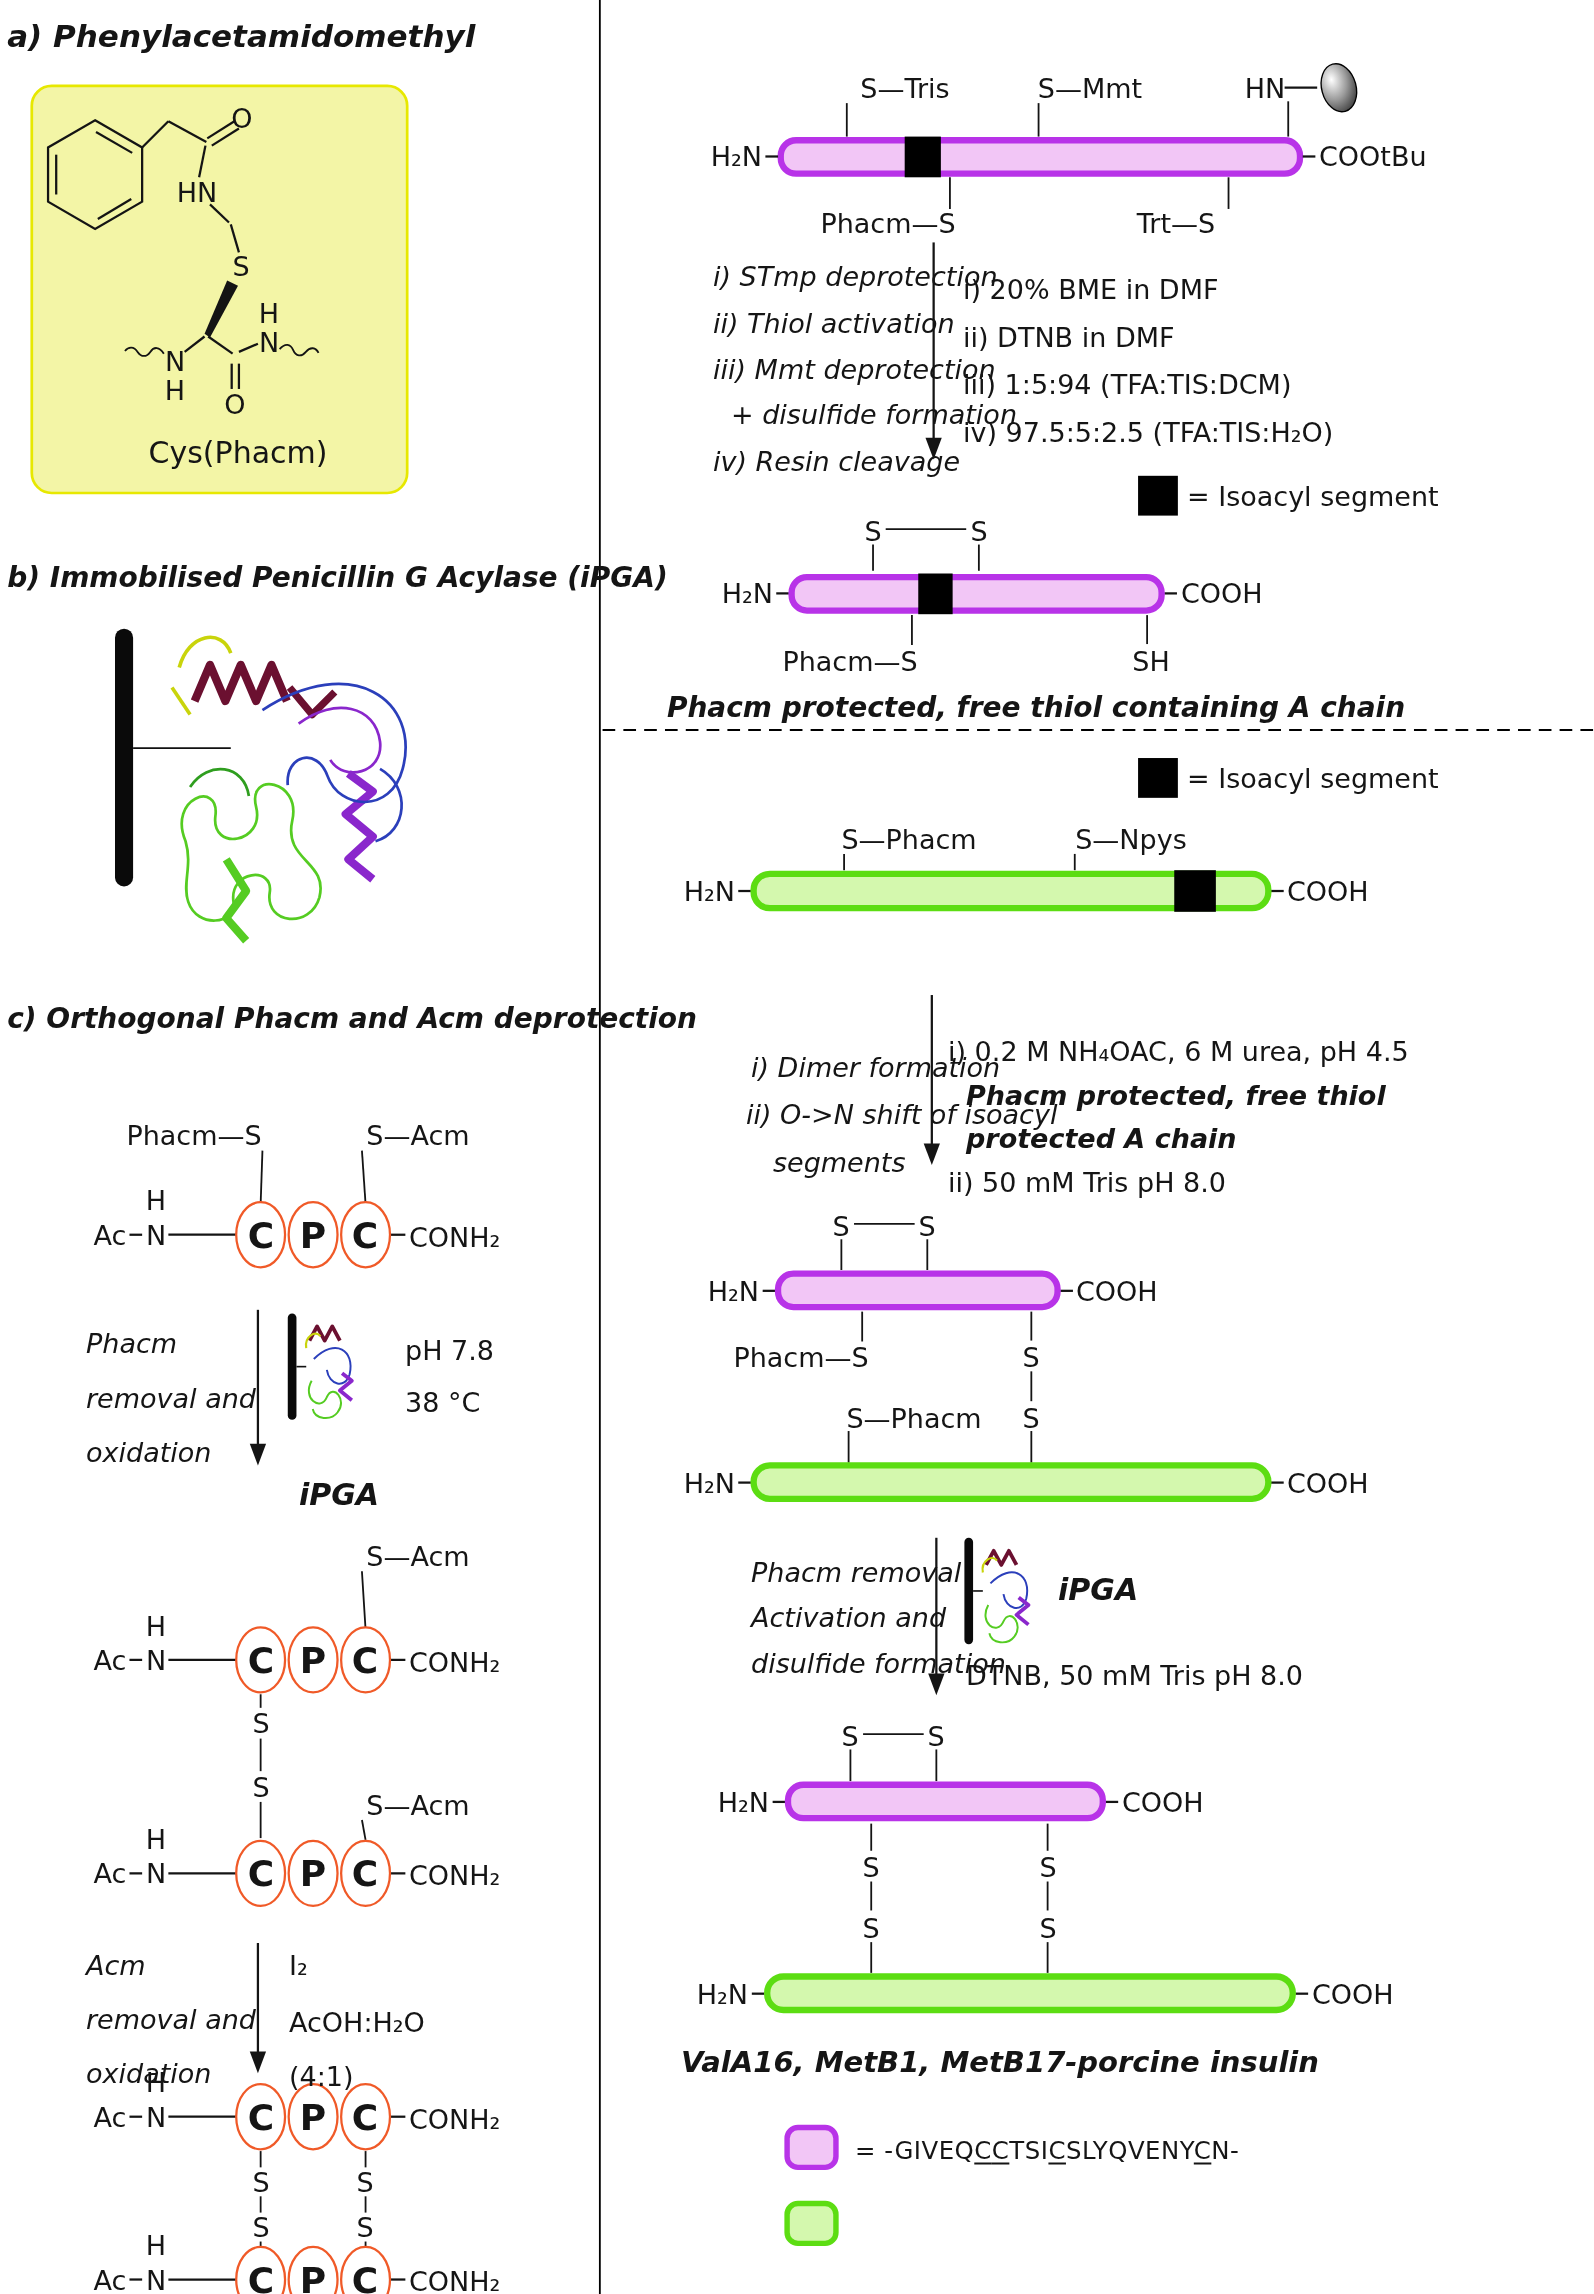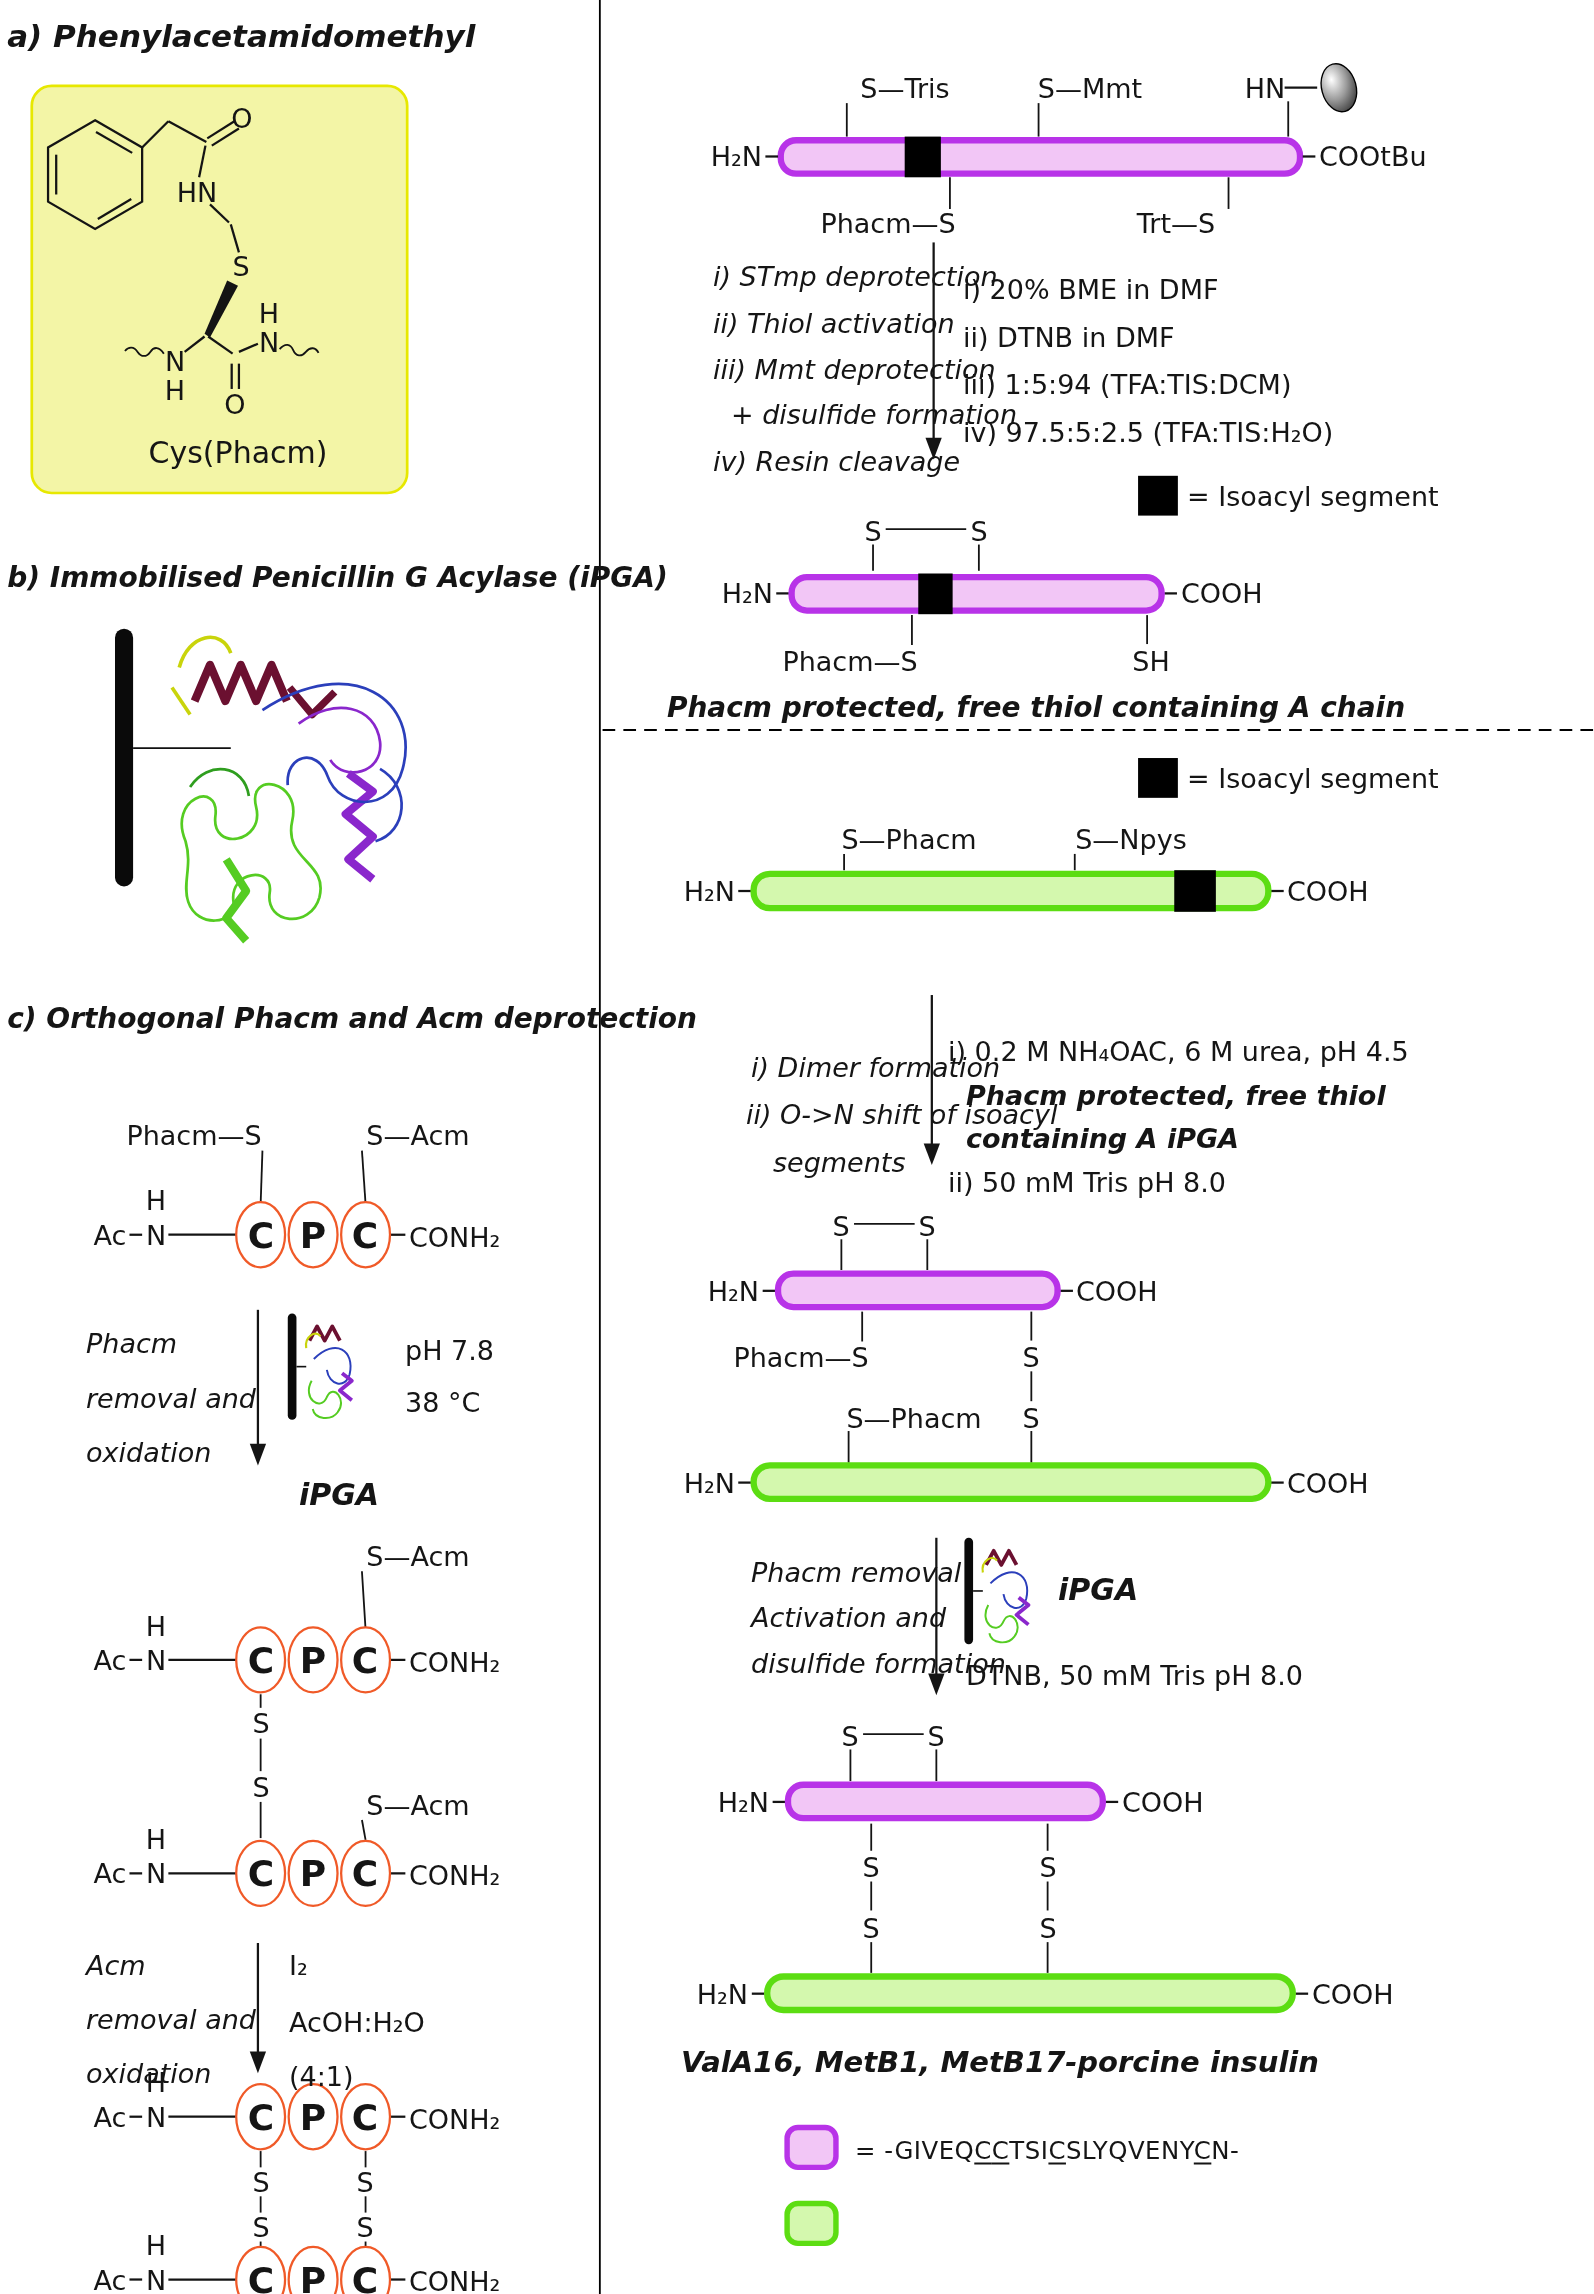--- a/index.html
+++ b/index.html
@@ -359,21 +359,21 @@
 <span class="lb" style="left:909px;top:839px">S—Phacm</span>
 <span class="lb" style="left:1131px;top:839px">S—Npys</span>
 <span class="lr" style="left:735px;top:891px">H₂N</span>
 <span class="ll" style="left:1287px;top:891px">COOH</span>
 
 <span class="ll it" style="left:751px;top:1067px">i) Dimer formation</span>
 <span class="ll it" style="left:746px;top:1114px">ii) O-&gt;N shift of isoacyl</span>
 <span class="ll it" style="left:773px;top:1162px">segments</span>
 <span class="ll" style="left:948px;top:1051px">i) 0.2 M NH₄OAC, 6 M urea, pH 4.5</span>
 <span class="ll bi" style="left:966px;top:1095px">Phacm protected, free thiol</span>
-<span class="ll bi" style="left:966px;top:1138px">containing A iPGA</span>
+<span class="ll bi" style="left:966px;top:1138px">protected A chain</span>
 <span class="ll" style="left:948px;top:1182px">ii) 50 mM Tris pH 8.0</span>
 
 <span class="lb" style="left:841px;top:1226px">S</span>
 <span class="lb" style="left:927px;top:1226px">S</span>
 <span class="lr" style="left:759px;top:1291px">H₂N</span>
 <span class="ll" style="left:1076px;top:1291px">COOH</span>
 <span class="lb" style="left:801px;top:1357px">Phacm—S</span>
 <span class="lb" style="left:1031px;top:1357px">S</span>
 <span class="lb" style="left:914px;top:1418px">S—Phacm</span>
 <span class="lb" style="left:1031px;top:1418px">S</span>

